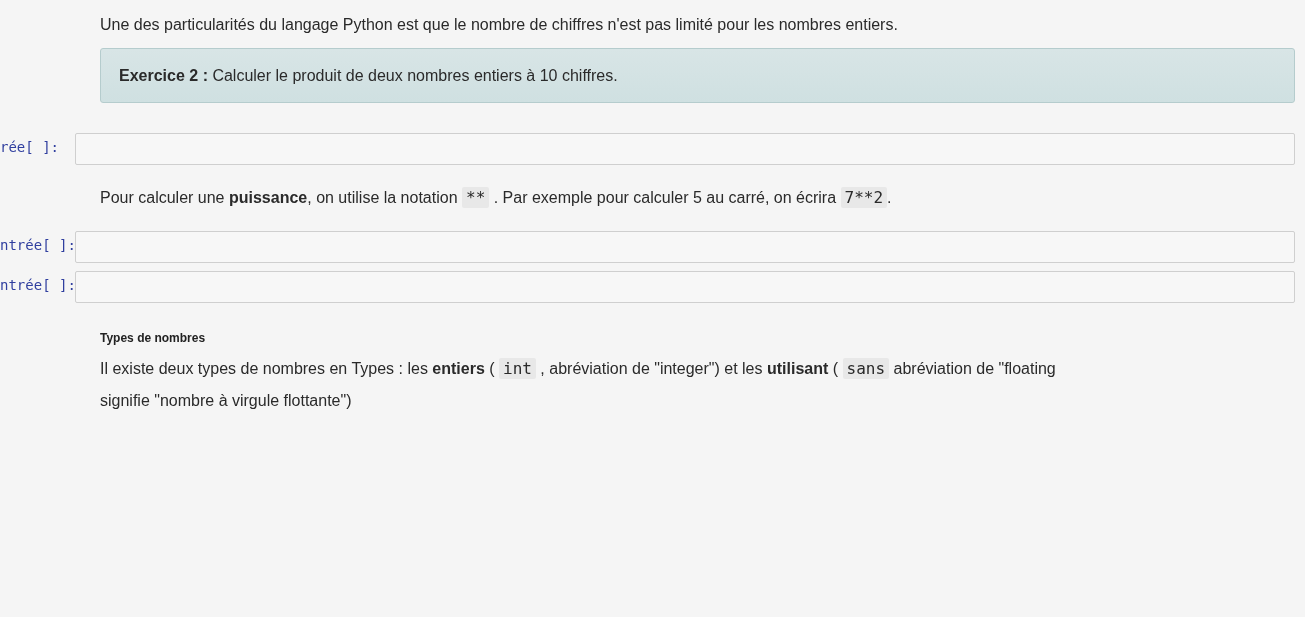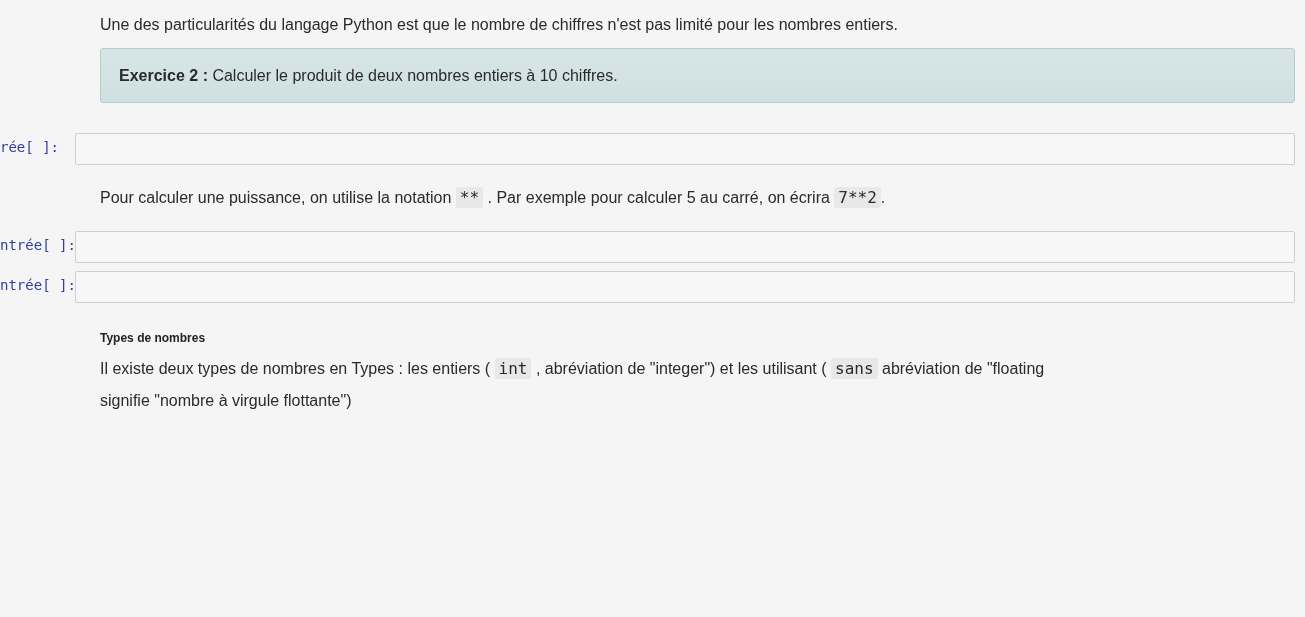--- a/index.html
+++ b/index.html
@@ -65,21 +65,21 @@
       border: 1px solid #b5cccd;
       border-radius: 3px;
       padding: 14px 18px;
       color: #2a2a2a;
       margin: 10px 0 16px 0;
     }
     .exercise-box .label {
       font-weight: bold;
     }
     .strong {
-      font-weight: normal;
+      font-weight: bold;
     }
     .code-span {
       font-family: "Menlo", "Consolas", monospace;
       background: rgba(0,0,0,0.05);
       padding: 1px 4px;
       border-radius: 2px;
     }
     .section-heading {
       font-weight: bold;
       font-size: 12px;

